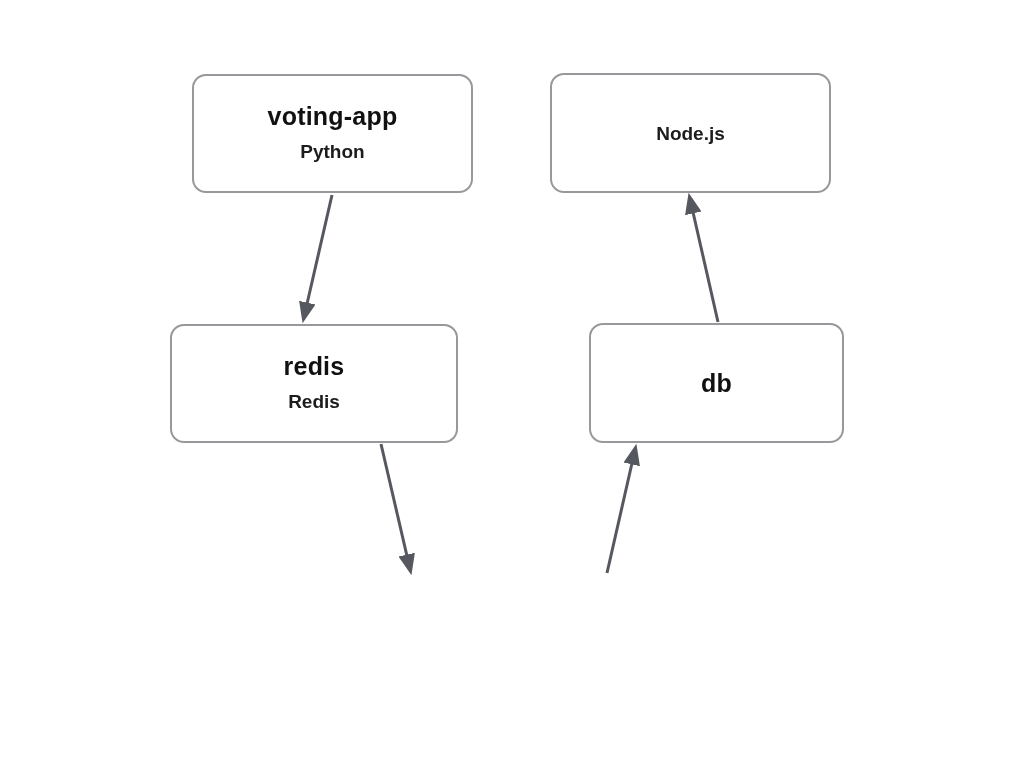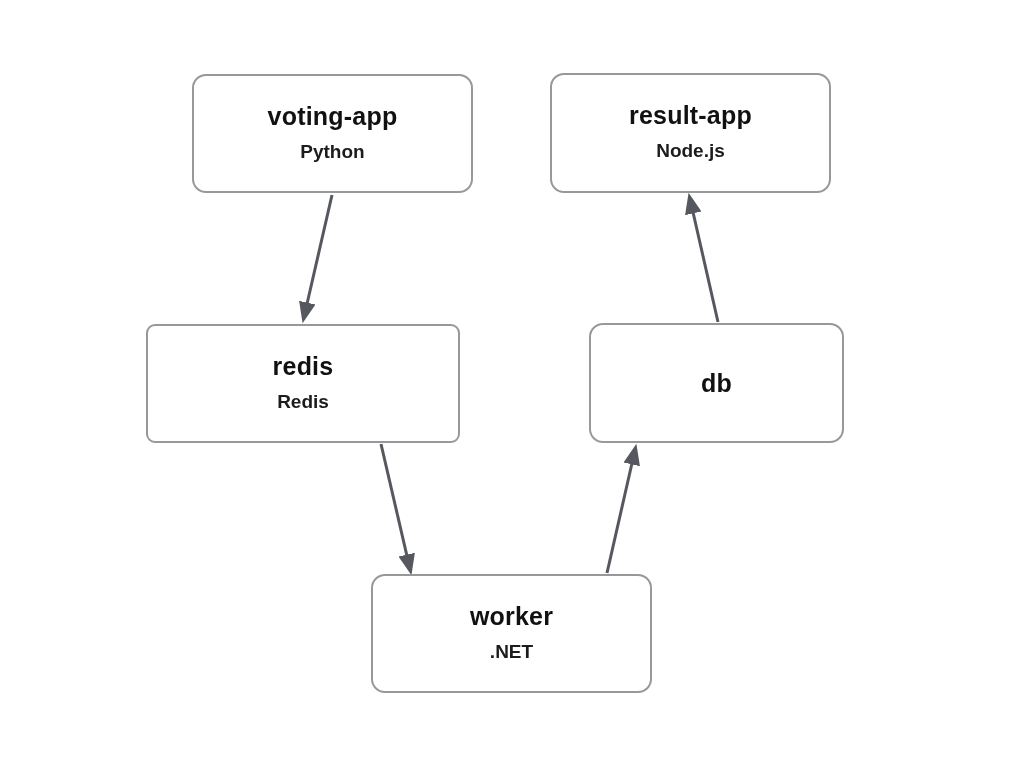--- a/index.html
+++ b/index.html
@@ -56,21 +56,21 @@
   }
   .node .subtitle {
     font-size: 19px;
     line-height: 35px;
     font-weight: bold;
     color: var(--subtitle, #1c1c1e);
   }
   
   #node-voting-app { left: 192px; top: 74px;  width: 281px; height: 119px; }
   #node-result-app { left: 550px; top: 73px;  width: 281px; height: 120px; }
-  #node-redis      { left: 146px; top: 324px; width: 314px; height: 119px; border-radius: 9px; }
+  #node-redis      { left: 170px; top: 324px; width: 288px; height: 119px; }
   #node-db         { left: 589px; top: 323px; width: 255px; height: 120px; }
   #node-worker     { left: 371px; top: 574px; width: 281px; height: 119px; }
 </style>
 </head>
 <body style="--bg: #ffffff; --node-fill: #ffffff; --node-border: #96989b; --arrow: #55585e; --title: #111111; --subtitle: #1c1c1e;">
 
 <div class="canvas">
 
   <svg class="edges" viewBox="0 0 1024 768" aria-hidden="true">
     <defs>
@@ -83,31 +83,26 @@
     <line x1="607" y1="573" x2="635" y2="450" marker-end="url(#arrowhead)"></line>
     <line x1="718" y1="322" x2="690" y2="199" marker-end="url(#arrowhead)"></line>
   </svg>
 
   <div class="node" id="node-voting-app">
     <div class="title">voting-app</div>
     <div class="subtitle">Python</div>
   </div>
 
   <div class="node" id="node-result-app">
-    <div class="title">result-app</div>
     <div class="subtitle">Node.js</div>
   </div>
 
   <div class="node" id="node-redis">
     <div class="title">redis</div>
     <div class="subtitle">Redis</div>
   </div>
 
   <div class="node" id="node-db">
     <div class="title">db</div>
   </div>
 
-  <div class="node" id="node-worker">
-    <div class="title">worker</div>
-    <div class="subtitle">.NET</div>
-  </div>
 
 </div>
 
 </body></html>

